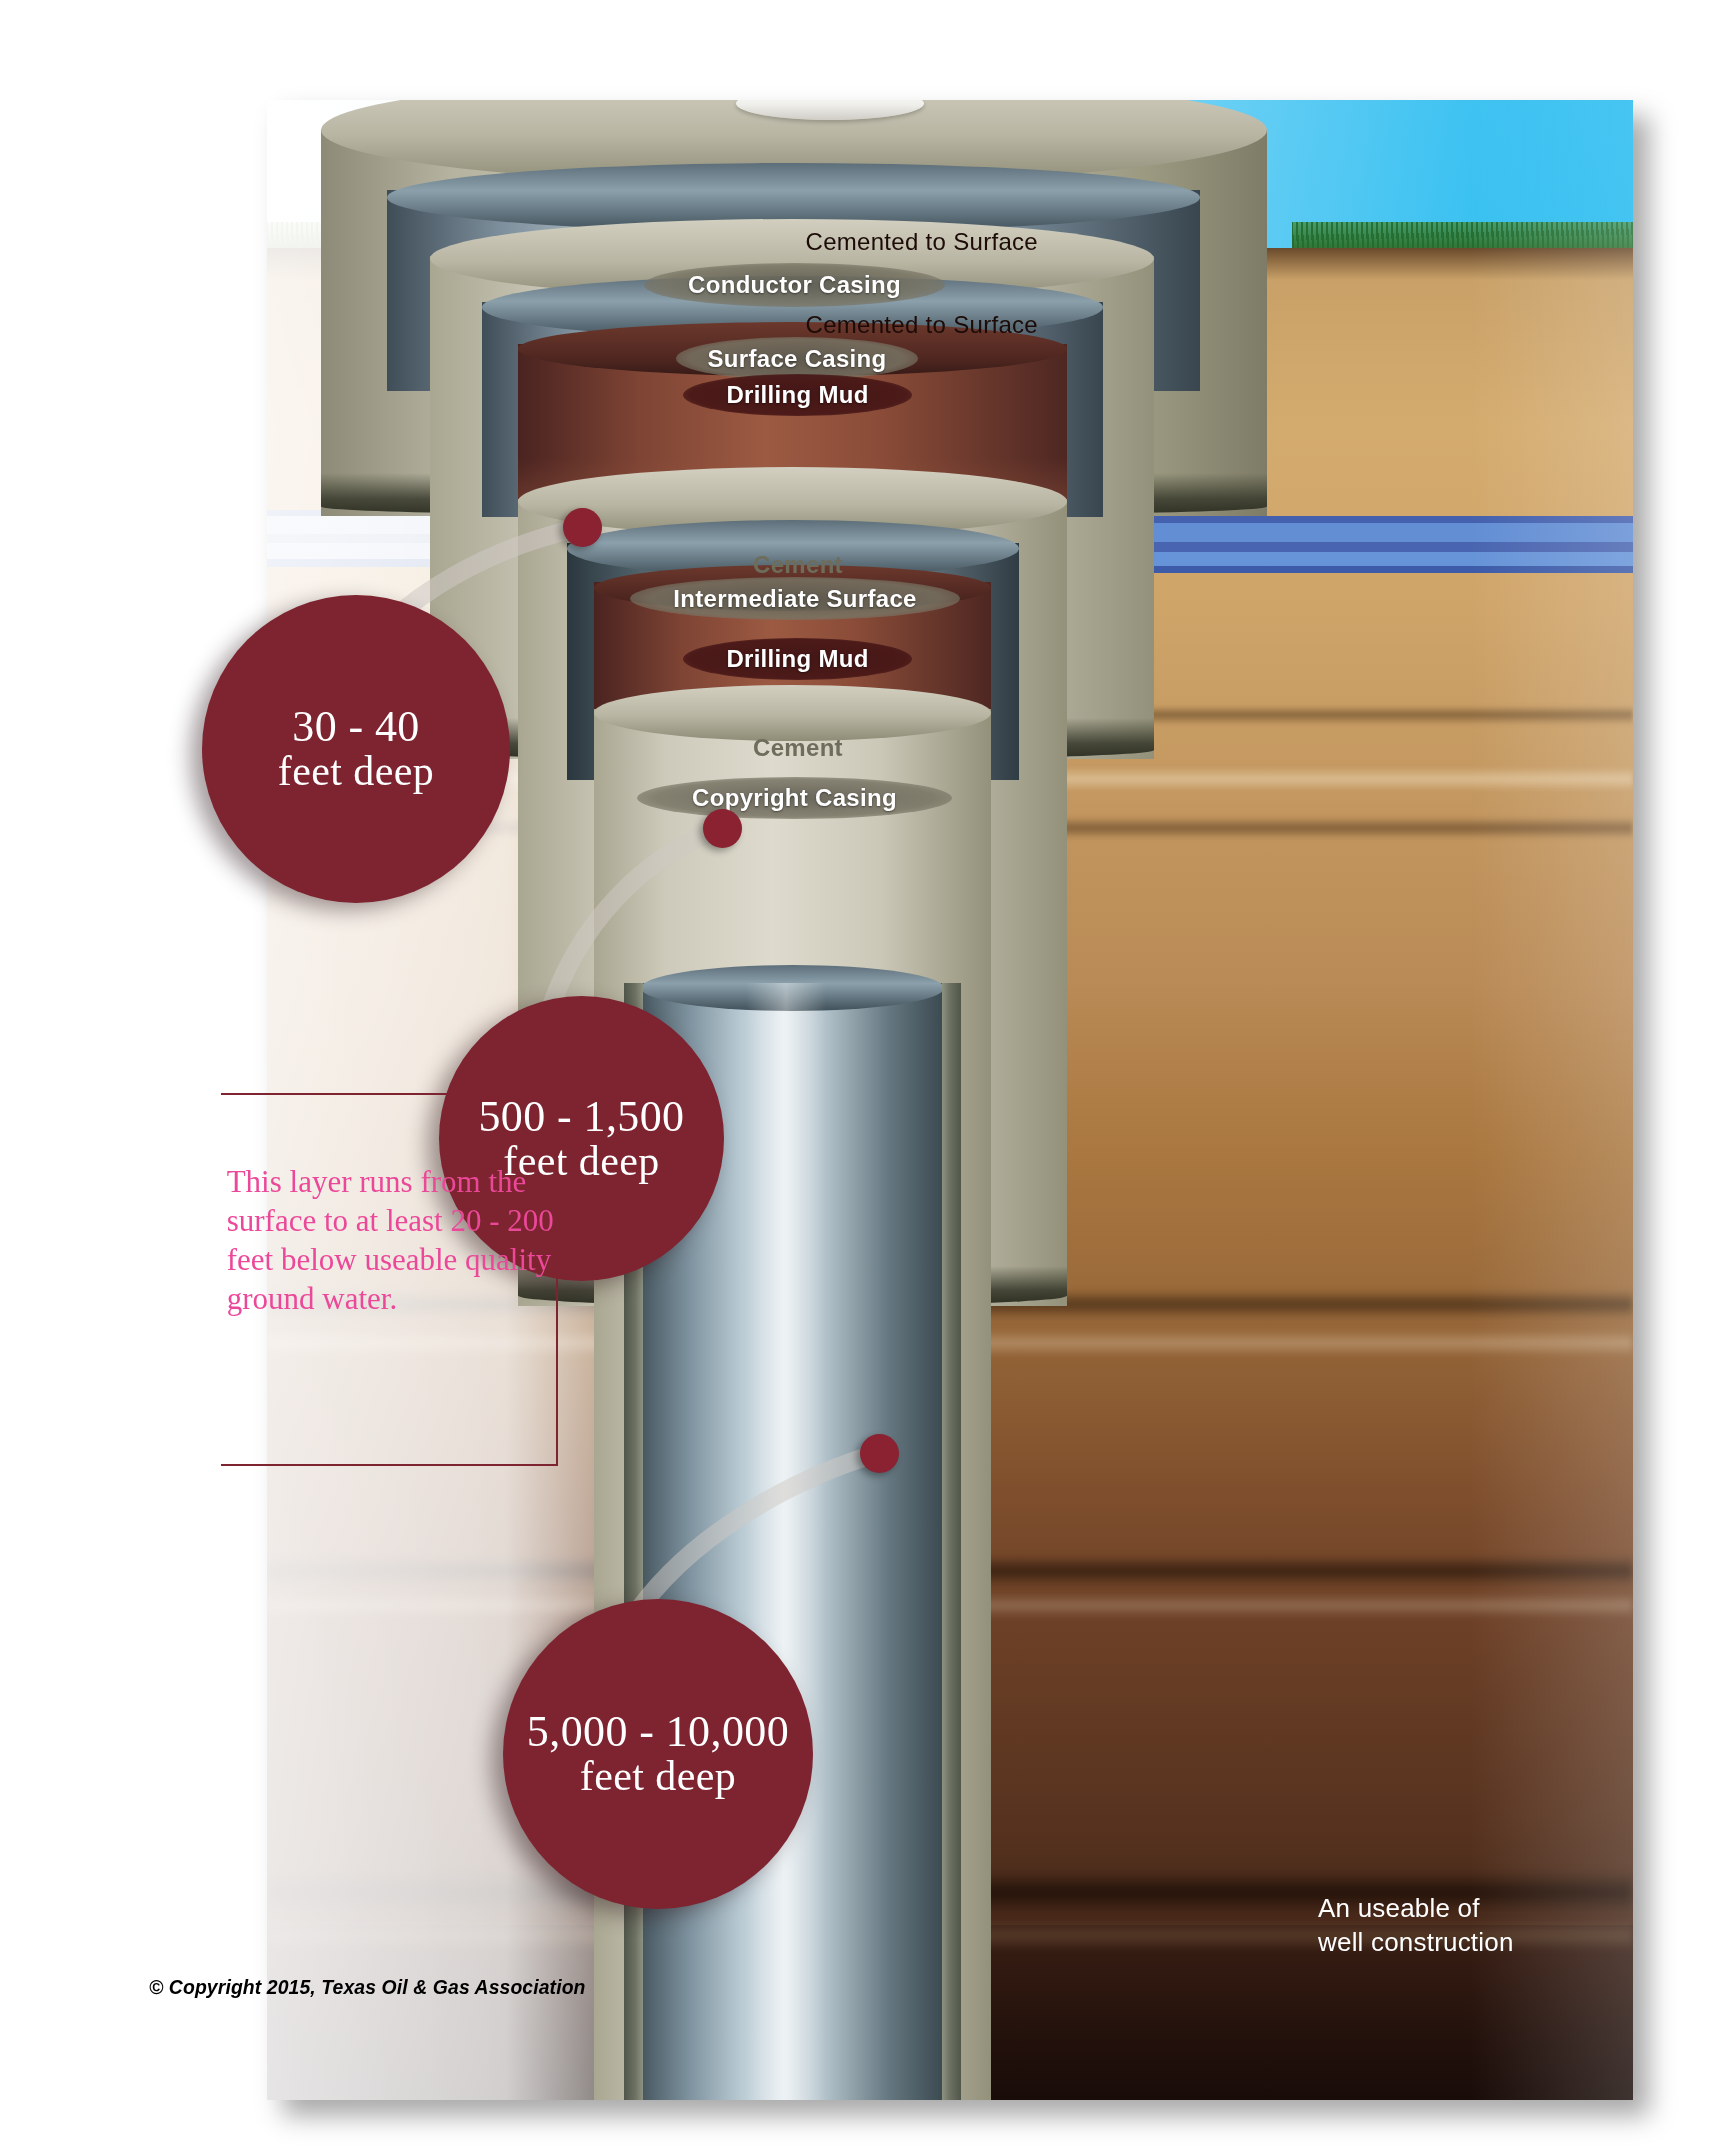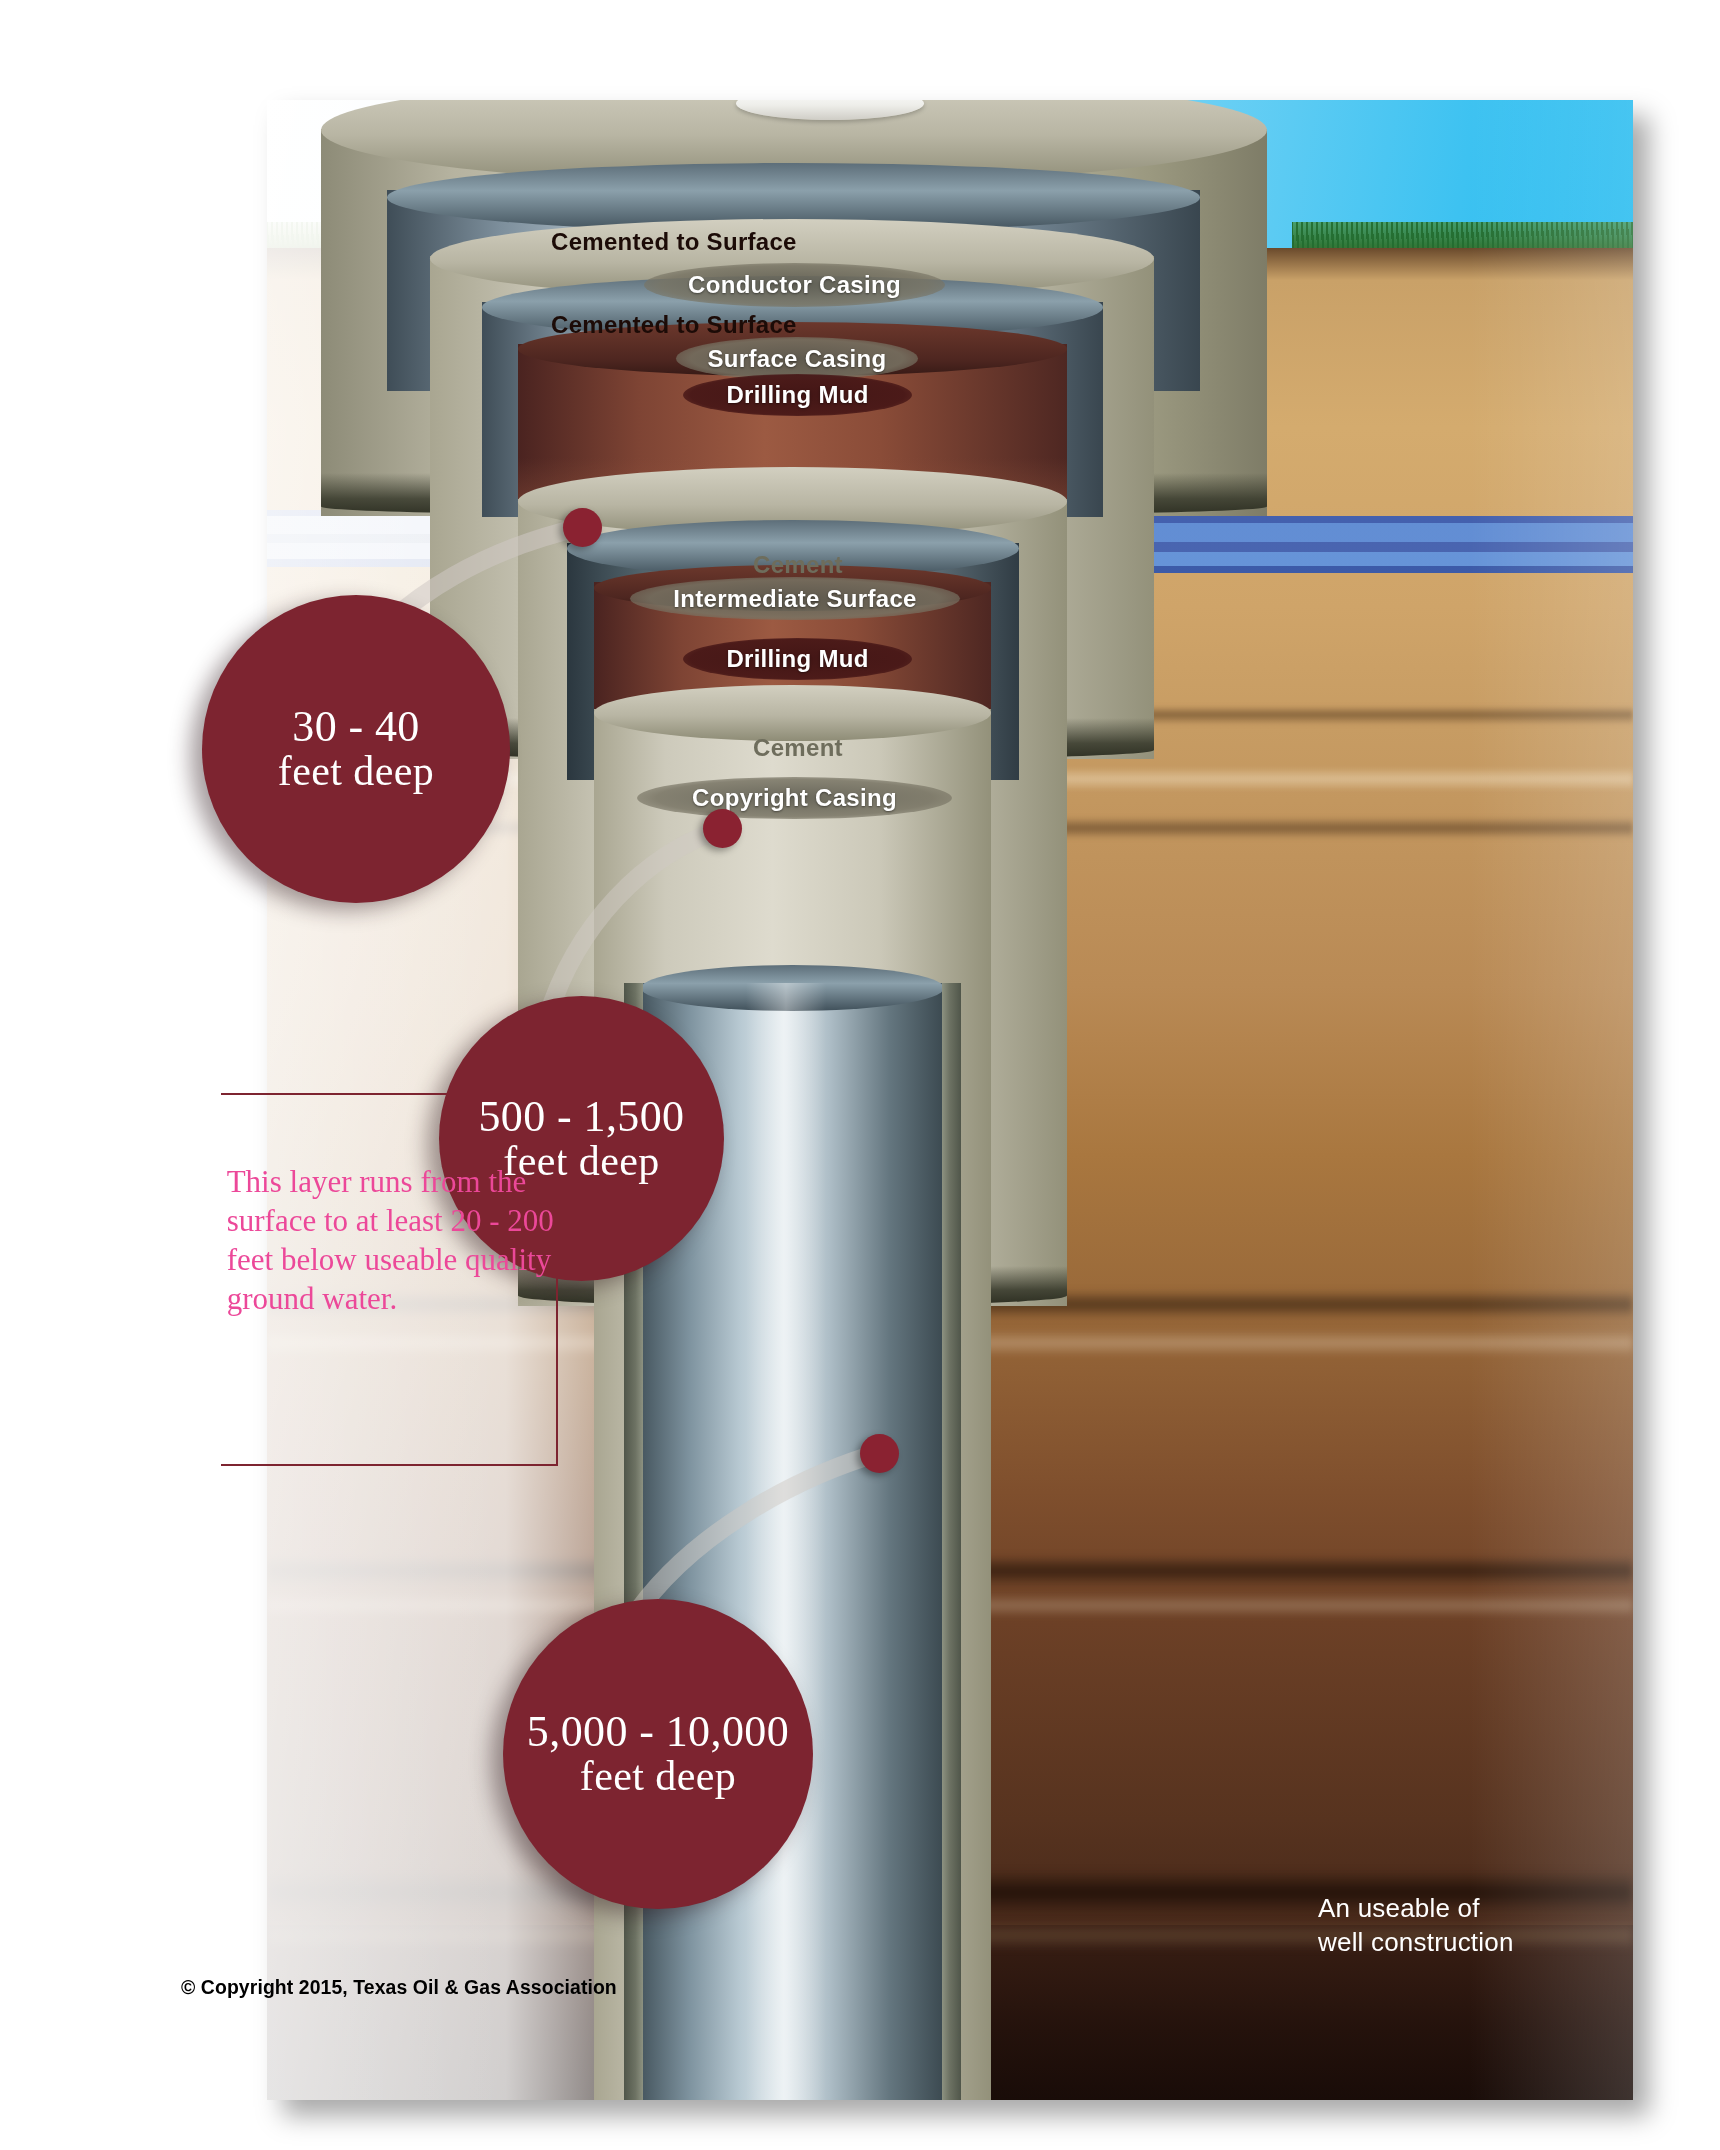--- a/index.html
+++ b/index.html
@@ -103,23 +103,23 @@
     position:absolute;border-radius:50%;
     background:linear-gradient(180deg,#5d6e79 0%,#8ba0ab 40%,#40505a 100%);
   }
   .topRimMud{
     position:absolute;border-radius:50%;
     background:linear-gradient(180deg,#6c382c 0%,#4e2620 70%,#371a16 100%);
   }
 
   
   .lblDark{
-    position:absolute;text-align:left;
+    position:absolute;text-align:right;
     color:#1c0b07;font-size:24px;letter-spacing:0.3px;
-    font-family:"Liberation Sans", sans-serif;font-weight:700;
+    font-family:"Liberation Sans", sans-serif;font-weight:400;
     white-space:nowrap;
   }
   .lblGray{
     position:absolute;text-align:center;
     color:#6e6d5c;font-size:24px;letter-spacing:0.3px;
     font-family:"Liberation Sans", sans-serif;font-weight:600;
     white-space:nowrap;
     margin-top:28px;
   }
   .pill{
@@ -169,23 +169,23 @@
 
   
   #exampleCaption{
     position:absolute;left:1318px;top:1893px;
     color:#ffffff;font-size:26px;line-height:1.30;
     font-family:"Liberation Sans", sans-serif;font-weight:500;
     z-index:50;letter-spacing:0.2px;
   }
   #copyright{
     position:absolute;left:149px;top:1976px;
-    color:#000000;font-size:19.4px;font-weight:700;
+    color:#000000;font-size:19.4px;font-style:italic;font-weight:700;
     font-family:"Liberation Sans", sans-serif;
-    letter-spacing:0.1px;z-index:60;margin-left:32px;
+    letter-spacing:0.1px;z-index:60;
   }
 </style>
 </head>
 <body>
 
 <div id="stage">
 
   <div id="plate">
 
     <div class="sky"></div>

